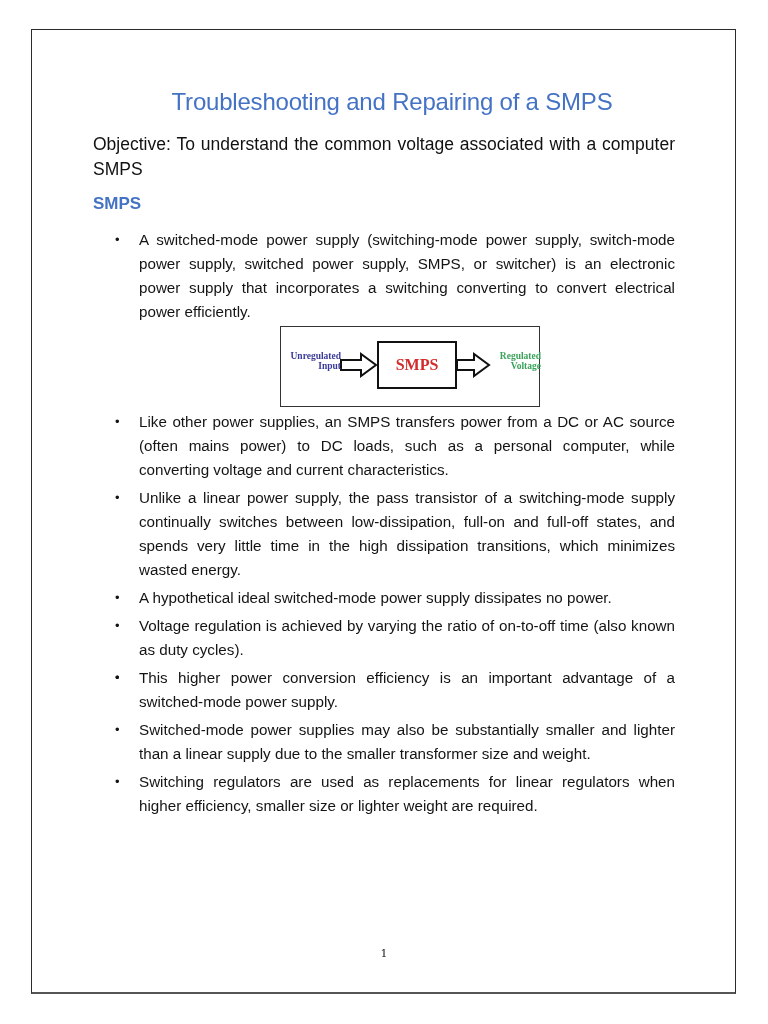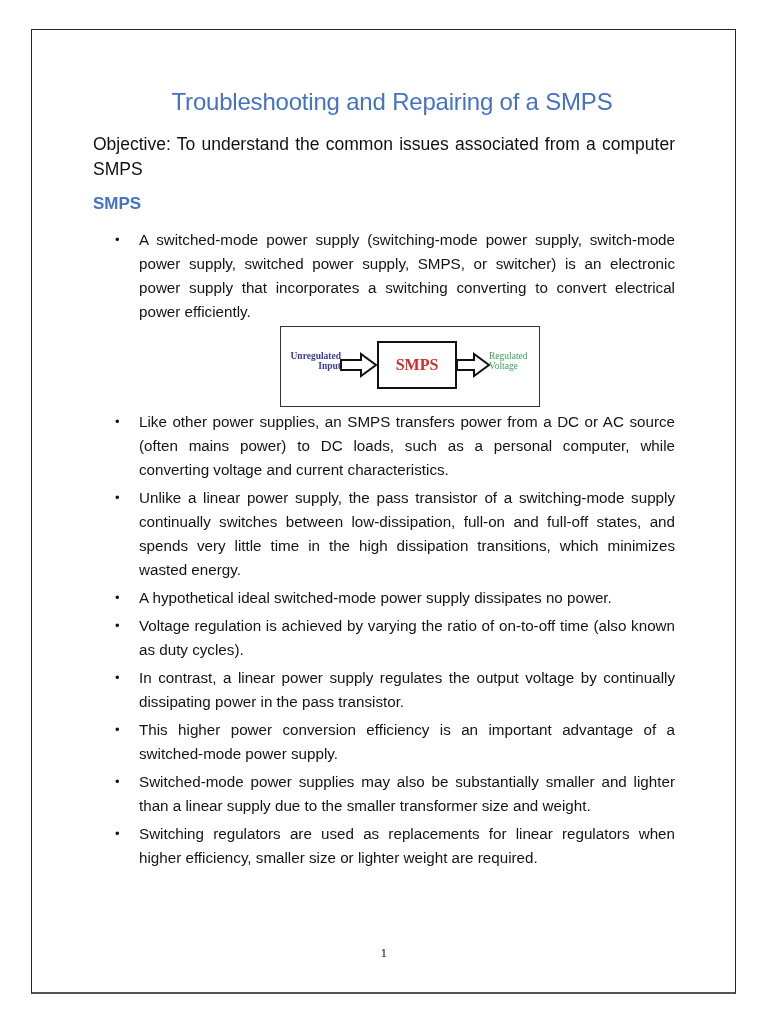--- a/index.html
+++ b/index.html
@@ -102,23 +102,23 @@
       font-size: 9.5px;
       font-weight: bold;
       line-height: 10px;
       color: #3a3a9a;
     }
     .diagram .label-out {
       position: absolute;
       left: 208px;
       top: 24px;
       width: 52px;
-      text-align: left;
+      text-align: right;
       font-size: 9.5px;
-      font-weight: normal;
+      font-weight: bold;
       line-height: 10px;
       color: #3aa35a;
     }
     .diagram .core {
       position: absolute;
       left: 96px;
       top: 14px;
       width: 80px;
       height: 48px;
       border: 2px solid #111111;
@@ -146,21 +146,21 @@
       color: #222222;
     }
   </style>
 </head>
 <body>
 
 <div class="page"></div>
 
 <div class="title">Troubleshooting and Repairing of a SMPS</div>
 
-<div class="objective">Objective: To understand the common issues associated from a computer SMPS</div>
+<div class="objective">Objective: To understand the common voltage associated with a computer SMPS</div>
 
 <div class="section-heading">SMPS</div>
 
 <ul class="bullets bullets-a">
   <li>
     <span class="dot">•</span>
     <span>A switched-mode power supply (switching-mode power supply, switch-mode power supply, switched power supply, SMPS, or switcher) is an electronic power supply that incorporates a switching converting to convert electrical power efficiently.</span>
   </li>
 </ul>
 
@@ -194,21 +194,20 @@
   <li>
     <span class="dot">•</span>
     <span>A hypothetical ideal switched-mode power supply dissipates no power.</span>
   </li>
   <li>
     <span class="dot">•</span>
     <span>Voltage regulation is achieved by varying the ratio of on-to-off time (also known as duty cycles).</span>
   </li>
   <li>
     <span class="dot">•</span>
-    <span>In contrast, a linear power supply regulates the output voltage by continually dissipating power in the pass transistor.</span>
   </li>
   <li>
     <span class="dot">•</span>
     <span>This higher power conversion efficiency is an important advantage of a switched-mode power supply.</span>
   </li>
   <li>
     <span class="dot">•</span>
     <span>Switched-mode power supplies may also be substantially smaller and lighter than a linear supply due to the smaller transformer size and weight.</span>
   </li>
   <li>

